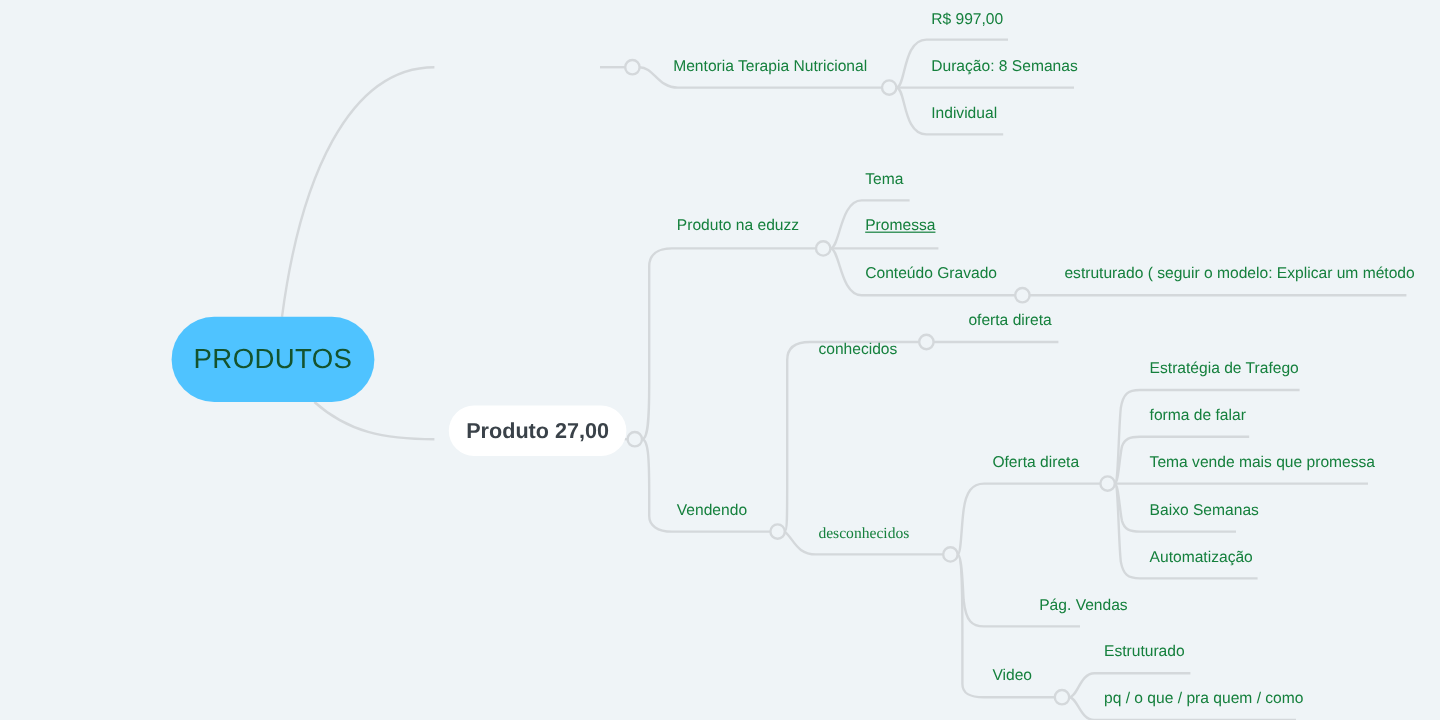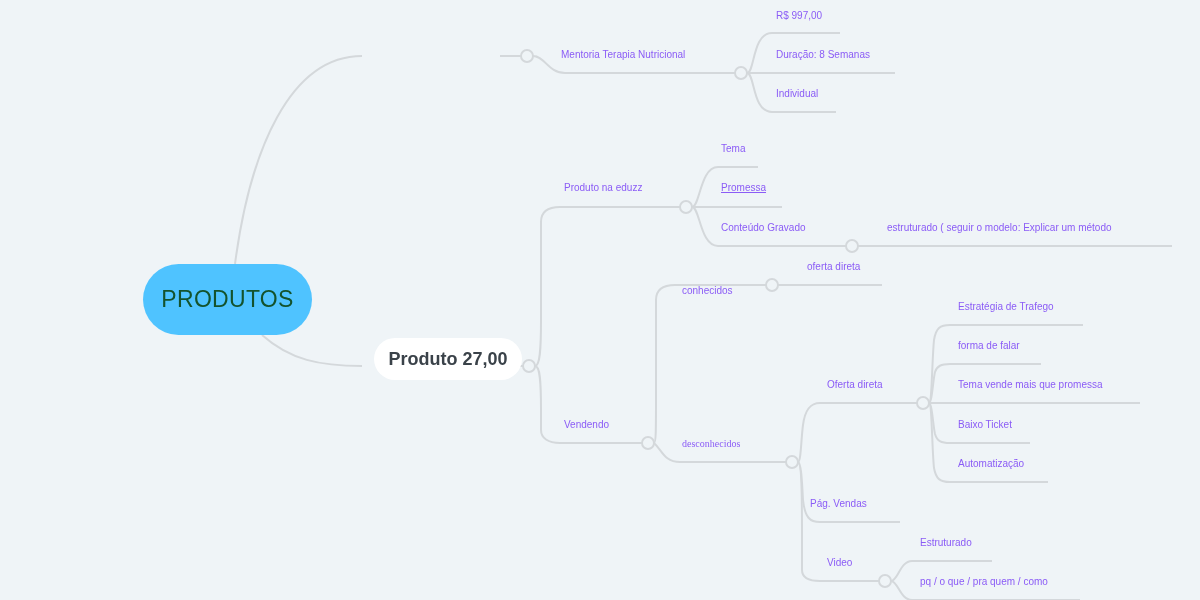--- a/index.html
+++ b/index.html
@@ -18,21 +18,21 @@
     background: #4fc3ff; border-radius: 36px;
     color: #14532d; font-size: 23px; letter-spacing: 0.3px;
     display: flex; align-items: center; justify-content: center;
   }
   .main-node {
     position: absolute; background: #ffffff; border-radius: 28px;
     color: #3a4249; font-weight: bold; font-size: 18px;
     display: flex; align-items: center; justify-content: center;
   }
   .leaf {
-    position: absolute; font-size: 10px; color: #8b5cf6; white-space: nowrap;
+    position: absolute; font-size: 13px; color: #15803d; white-space: nowrap;
     line-height: 16px;
   }
 </style>
 </head>
 <body>
 
 <div id="canvas">
 
   <svg class="lines" width="1200" height="600">
 
@@ -104,21 +104,21 @@
 
   <div class="leaf" style="left:564px; top:417px;">Vendendo</div>
   <div class="leaf" style="left:682px; top:259px;margin-top:24px;">conhecidos</div>
   <div class="leaf" style="left:807px; top:259px;">oferta direta</div>
 
   <div class="leaf" style="left:682px; top:436px;font-family:Liberation Serif, serif;">desconhecidos</div>
   <div class="leaf" style="left:827px; top:377px;">Oferta direta</div>
   <div class="leaf" style="left:958px; top:299px;">Estratégia de Trafego</div>
   <div class="leaf" style="left:958px; top:338px;">forma de falar</div>
   <div class="leaf" style="left:958px; top:377px;">Tema vende mais que promessa</div>
-  <div class="leaf" style="left:958px; top:417px;">Baixo Ticket</div>
+  <div class="leaf" style="left:958px; top:417px;">Baixo Semanas</div>
   <div class="leaf" style="left:958px; top:456px;">Automatização</div>
 
-  <div class="leaf" style="left:810px; top:496px;text-align:center;">Pág. Vendas</div>
+  <div class="leaf" style="left:866px; top:496px;text-align:center;">Pág. Vendas</div>
   <div class="leaf" style="left:827px; top:555px;">Video</div>
   <div class="leaf" style="left:920px; top:535px;">Estruturado</div>
   <div class="leaf" style="left:920px; top:574px;">pq / o que / pra quem / como</div>
 
 </div>
 
 </body></html>

